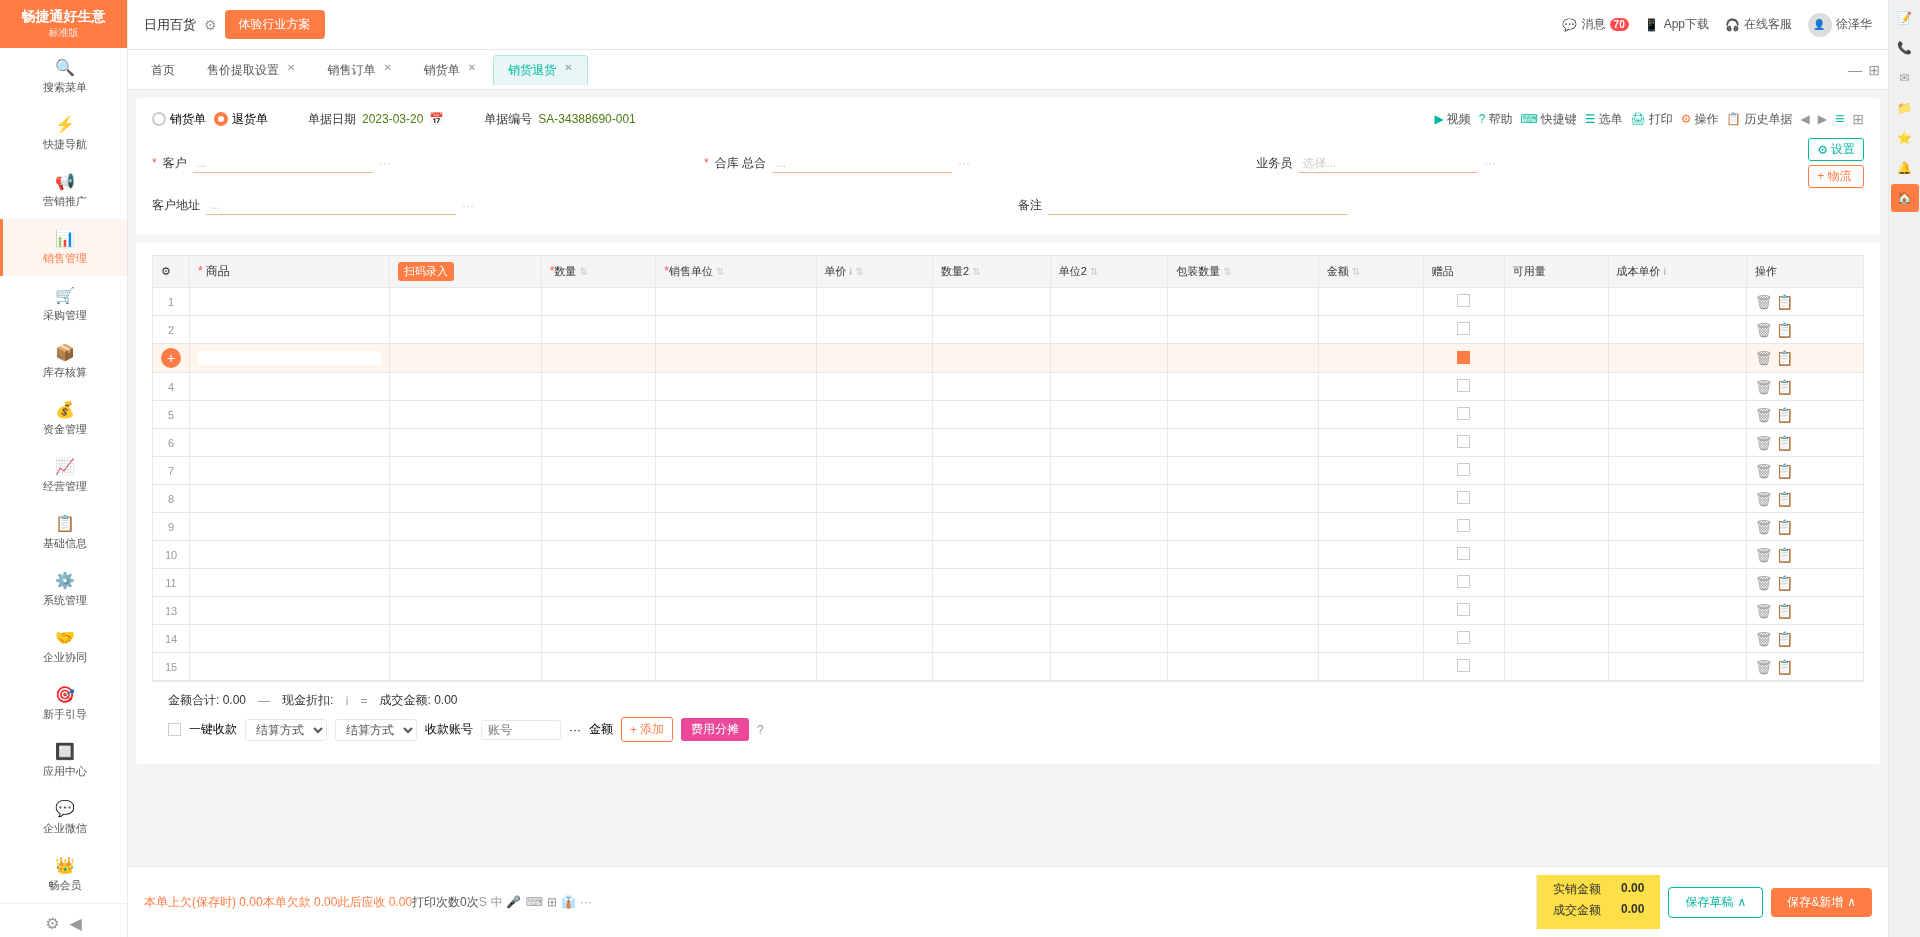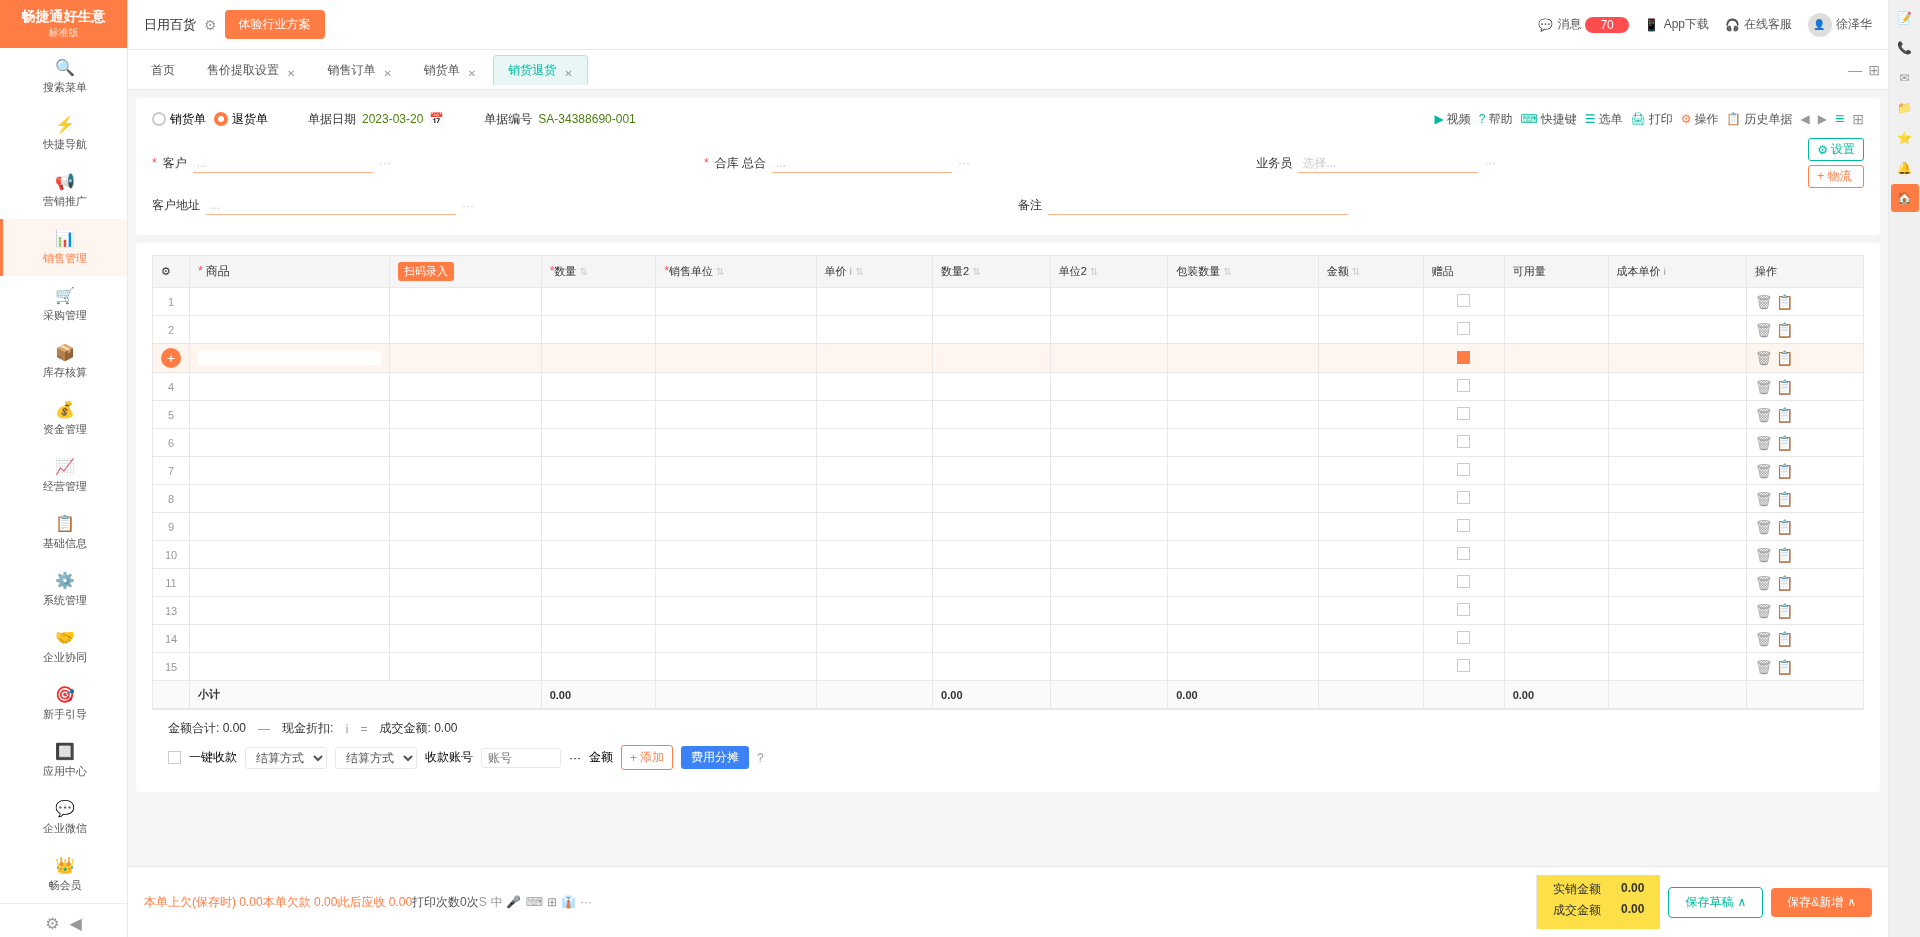--- a/index.html
+++ b/index.html
@@ -21,26 +21,26 @@
     .main { flex: 1; display: flex; flex-direction: column; overflow: hidden; }
 
     
     .topbar { height: 50px; background: #fff; display: flex; align-items: center; justify-content: space-between; padding: 0 16px; border-bottom: 1px solid #e8e8e8; }
     .topbar-left { display: flex; align-items: center; gap: 8px; }
     .topbar-daily { color: #333; font-size: 13px; display: flex; align-items: center; gap: 4px; }
     .topbar-gear { color: #999; cursor: pointer; font-size: 14px; }
     .btn-experience { background: #ff7d45; color: #fff; border: none; padding: 6px 14px; border-radius: 4px; cursor: pointer; font-size: 12px; }
     .topbar-right { display: flex; align-items: center; gap: 16px; color: #555; font-size: 12px; }
     .topbar-right .icon-btn { display: flex; align-items: center; gap: 4px; cursor: pointer; }
-    .badge { background: #ff4d4f; color: #fff; border-radius: 10px; padding: 1px 15px; font-size: 12px; }
+    .badge { background: #ff4d4f; color: #fff; border-radius: 10px; padding: 1px 4px; font-size: 10px; font-weight: bold; }
     .avatar { width: 24px; height: 24px; border-radius: 50%; background: #ddd; display: inline-flex; align-items: center; justify-content: center; font-size: 10px; color: #666; }
 
     
     .tabbar { height: 40px; background: #fff; display: flex; align-items: center; padding: 0 8px; border-bottom: 1px solid #e8e8e8; gap: 2px; }
-    .tab { padding: 6px 14px; border-radius: 4px 4px 0 0; cursor: pointer; color: #555; display: flex; align-items: flex-end; gap: 4px; font-size: 12px; border: 1px solid transparent; border-bottom: none; position: relative; }
+    .tab { padding: 6px 14px; border-radius: 4px 4px 0 0; cursor: pointer; color: #555; display: flex; align-items: flex-start; gap: 4px; font-size: 12px; border: 1px solid transparent; border-bottom: none; position: relative; }
     .tab.active { background: #e8f7f5; color: #00b8a0; border-color: #b2e4de; }
     .tab .close { color: #999; font-size: 10px; margin-left: 4px; cursor: pointer; }
     .tab-home { color: #555; }
     .tab-actions { margin-left: auto; display: flex; gap: 6px; }
     .tab-action-btn { background: none; border: none; cursor: pointer; color: #999; font-size: 14px; }
 
     
     .content { flex: 1; overflow: auto; background: #f5f5f5; padding: 8px; }
     .form-card { background: #fff; border-radius: 4px; padding: 12px 16px; margin-bottom: 8px; }
 
@@ -91,21 +91,21 @@
     .footer-row1 { display: flex; align-items: center; gap: 12px; margin-bottom: 8px; }
     .footer-amount { color: #333; }
     .footer-dash { color: #999; }
     .footer-eq { color: #999; }
     .footer-total { color: #333; }
     .footer-row2 { display: flex; align-items: center; gap: 8px; }
     .footer-checkbox { width: 13px; height: 13px; border: 1px solid #ccc; display: inline-block; cursor: pointer; }
     .footer-select { border: 1px solid #e8e8e8; padding: 2px 6px; color: #555; background: #fff; border-radius: 3px; cursor: pointer; }
     .footer-input-small { border: 1px solid #e8e8e8; padding: 2px 6px; width: 80px; color: #555; border-radius: 3px; }
     .btn-add { background: none; border: 1px solid #ff7d45; color: #ff7d45; padding: 3px 8px; border-radius: 3px; cursor: pointer; display: flex; align-items: center; gap: 3px; }
-    .btn-fenpai { background: #3b82f6; color: #fff; border: none; padding: 3px 10px; border-radius: 3px; cursor: pointer; }
+    .btn-fenpai { background: #ec4899; color: #fff; border: none; padding: 3px 10px; border-radius: 3px; cursor: pointer; }
     .help-icon { color: #999; cursor: pointer; }
     .status-item { color: #555; font-size: 12px; }
     .status-item span { color: #ff7d45; }
 
     
     .amount-panel { background: #fde047; padding: 6px 16px; border-left: 1px solid #e8e8e8; text-align: center; }
     .amount-row { display: flex; justify-content: space-between; gap: 20px; color: #333; margin-bottom: 4px; }
     .amount-val { color: #333; font-weight: bold; }
 
     
@@ -683,35 +683,20 @@
                 <td class="checkbox-cell"><span class="checkbox"></span></td>
                 <td></td>
                 <td></td>
                 <td>
                   <div class="action-icons">
                     <span class="action-icon">🗑</span>
                     <span class="action-icon">📋</span>
                   </div>
                 </td>
               </tr>
-              <tr class="subtotal-row">
-                <td></td>
-                <td colspan="2">小计</td>
-                <td>0.00</td>
-                <td></td>
-                <td></td>
-                <td>0.00</td>
-                <td></td>
-                <td>0.00</td>
-                <td></td>
-                <td></td>
-                <td>0.00</td>
-                <td></td>
-                <td></td>
-              </tr>
             </tbody>
         </table>
       </div>
 
       <div class="form-footer">
         <div class="footer-row1">
           <span class="footer-amount">金额合计: 0.00</span>
           <span class="footer-dash">—</span>
           <span class="footer-amount">现金折扣:</span>
           <span class="help-icon">ℹ</span>

